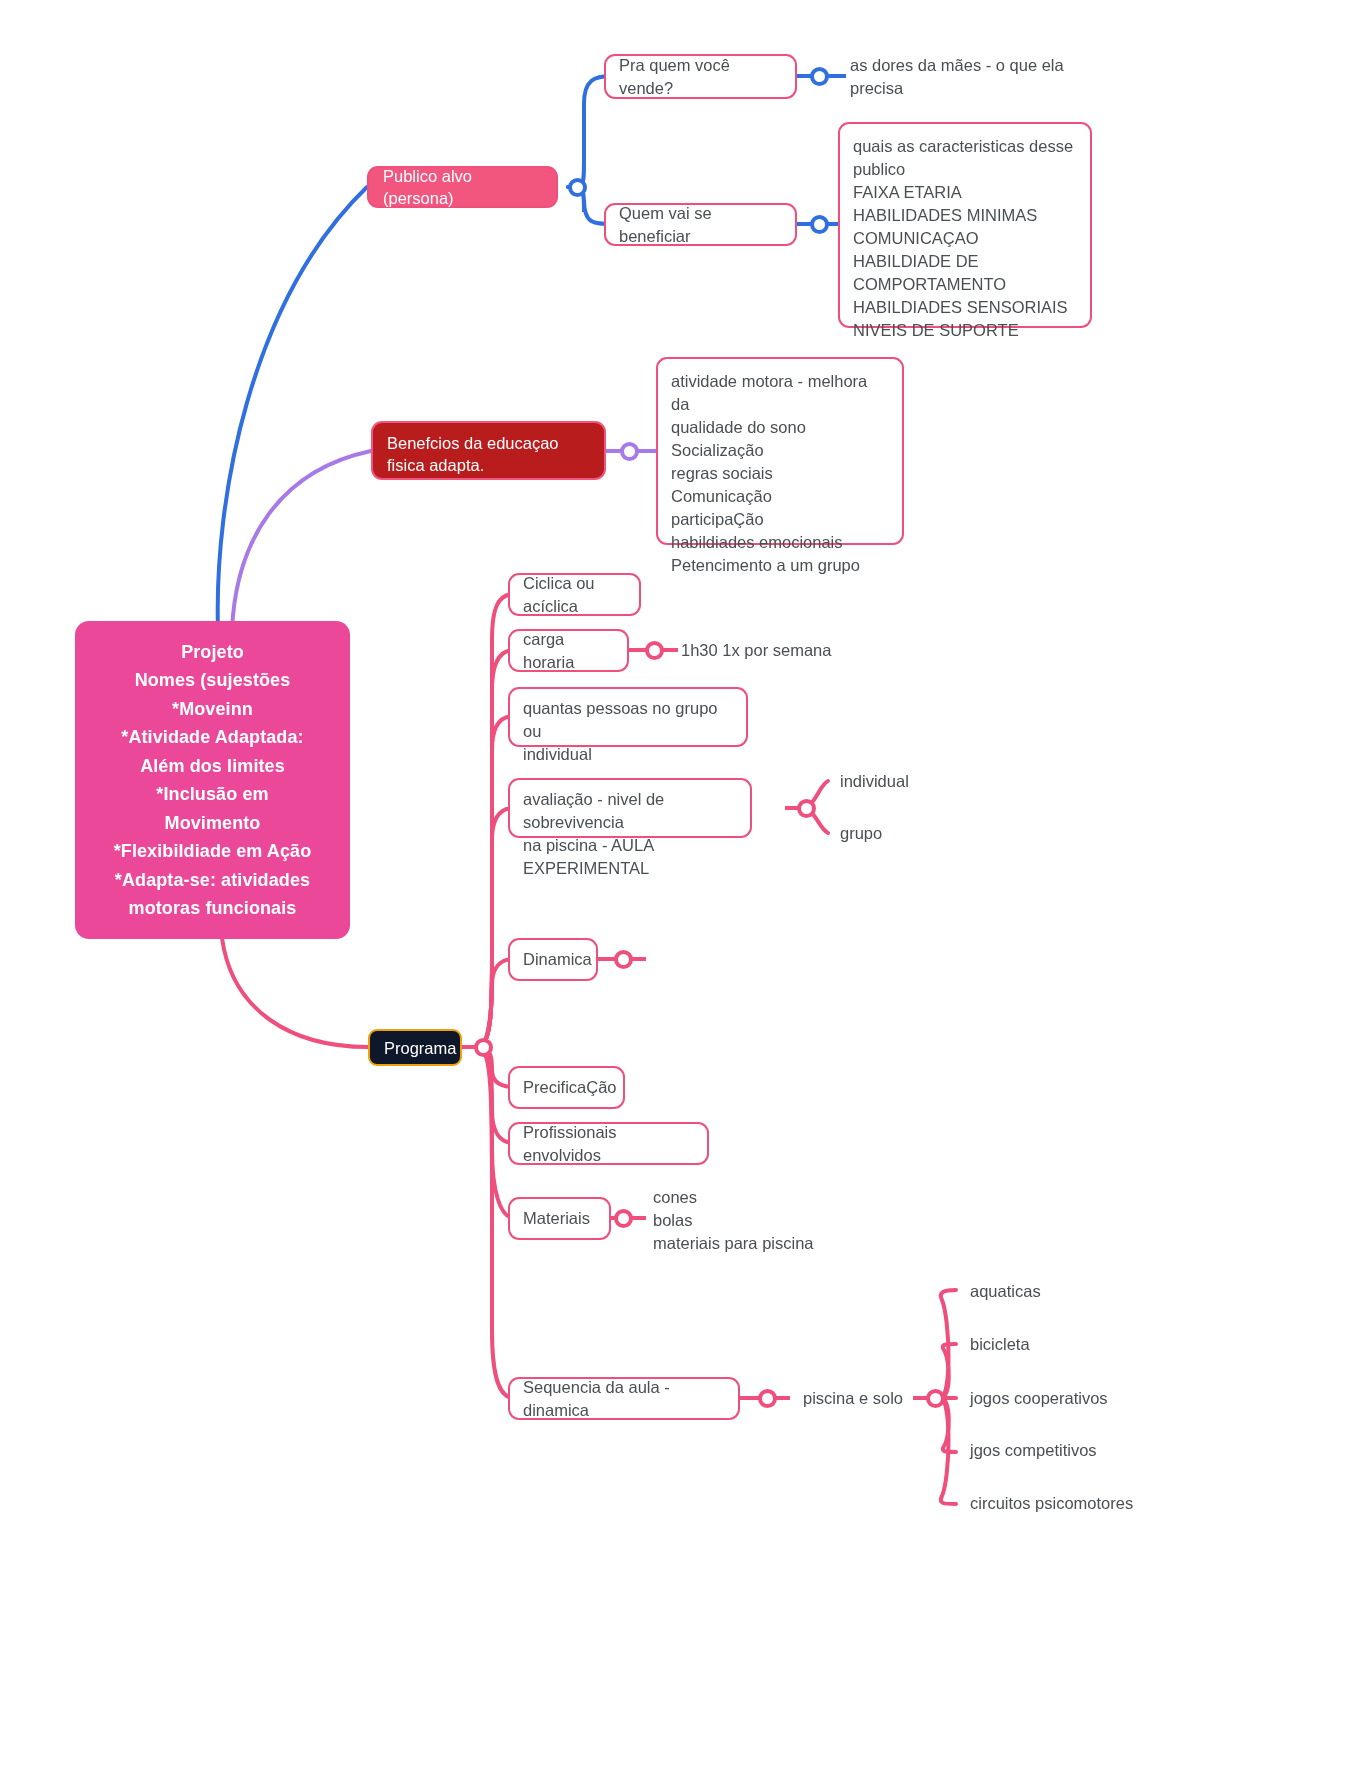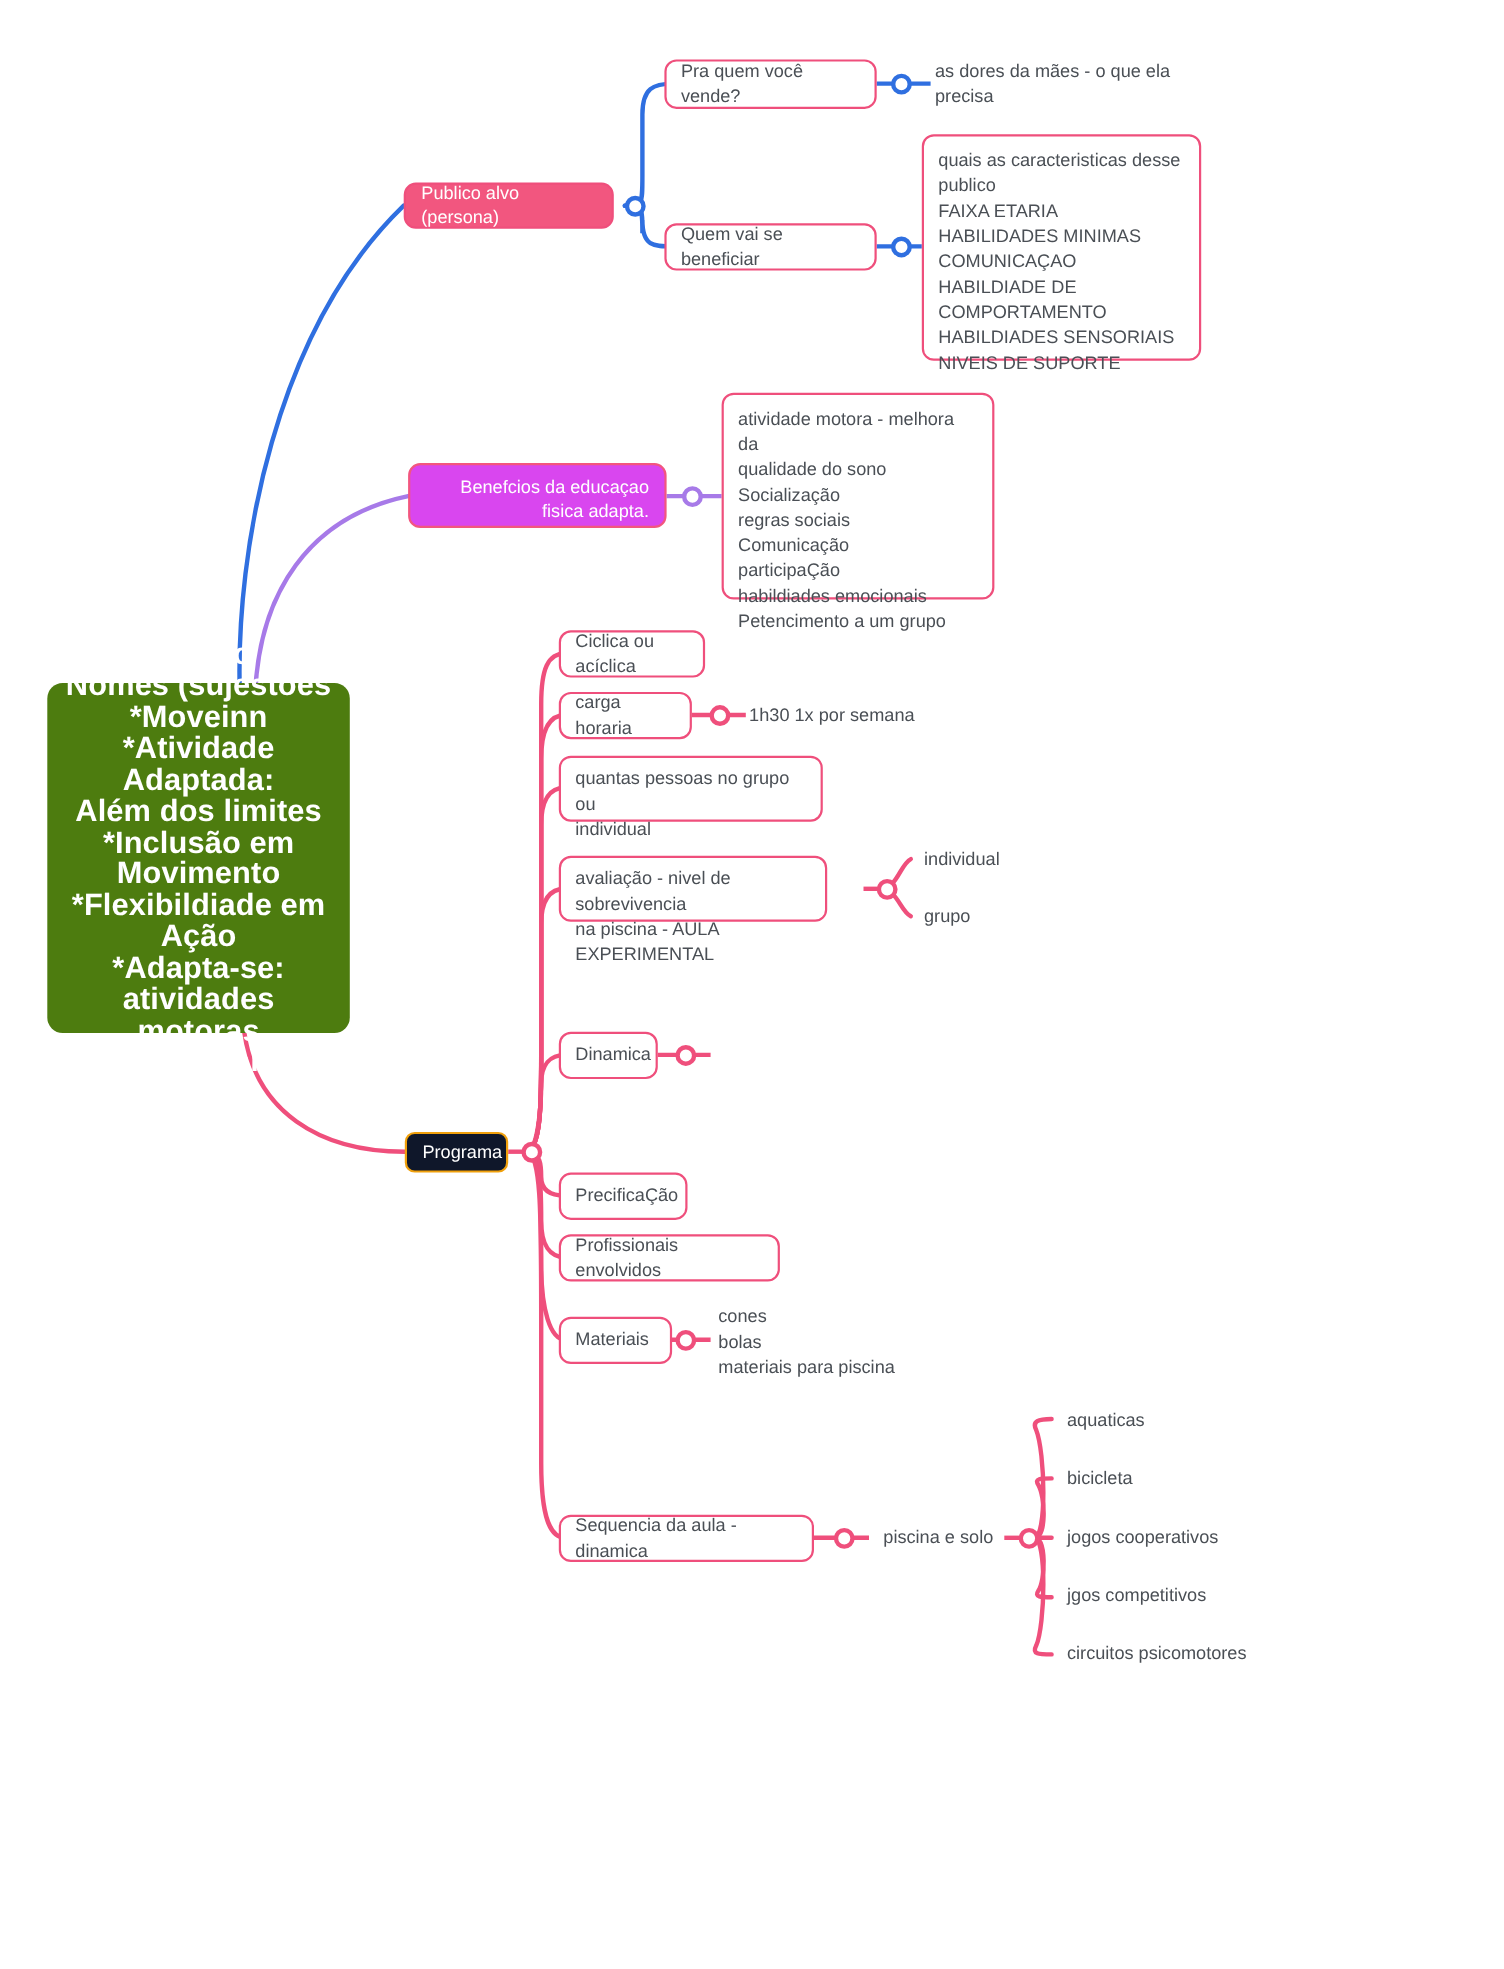--- a/index.html
+++ b/index.html
@@ -8,33 +8,33 @@
     font-family:"Liberation Sans","DejaVu Sans",sans-serif;
     color:#4a4f55;
   }
   #canvas{position:absolute;inset:0;}
   svg#edges{position:absolute;left:0;top:0;width:1367px;height:1790px;pointer-events:none;}
 
   .node{position:absolute;box-sizing:border-box;}
 
   
   .root{
-    background:#4d7c0f;border-radius:14px;color:#ffffff;
-    font-weight:bold;font-size:28px;line-height:28.5px;
+    background:#ec4899;border-radius:14px;color:#ffffff;
+    font-weight:bold;font-size:18px;line-height:28.5px;
     text-align:center;display:flex;align-items:center;justify-content:center;
-    padding:10px 12px;white-space:pre-line;letter-spacing:.1px;
+    padding:10px 12px;white-space:pre-line;letter-spacing:.1px;margin-left:32px;
   }
 
   
   .pill{
     border-radius:11px;color:#ffffff;font-size:16.5px;line-height:22px;
     display:flex;align-items:center;padding:9px 14px;box-sizing:border-box;
   }
   .pill.pink{background:#f2567f;border:2px solid #ef4f7c;}
-  .pill.purple{background:#d946ef;border:2px solid #f2567f;text-align:right;}
+  .pill.purple{background:#b91c1c;border:2px solid #f2567f;}
   .pill.orange{background:#0f172a;border:2px solid #f0a00c;border-radius:9px;}
 
   
   .box{
     background:#ffffff;border:2px solid #ef4f7c;border-radius:11px;
     font-size:16.5px;line-height:23px;color:#4a4f55;
     display:flex;align-items:center;padding:8px 13px;box-sizing:border-box;
     white-space:pre-line;
   }
 

